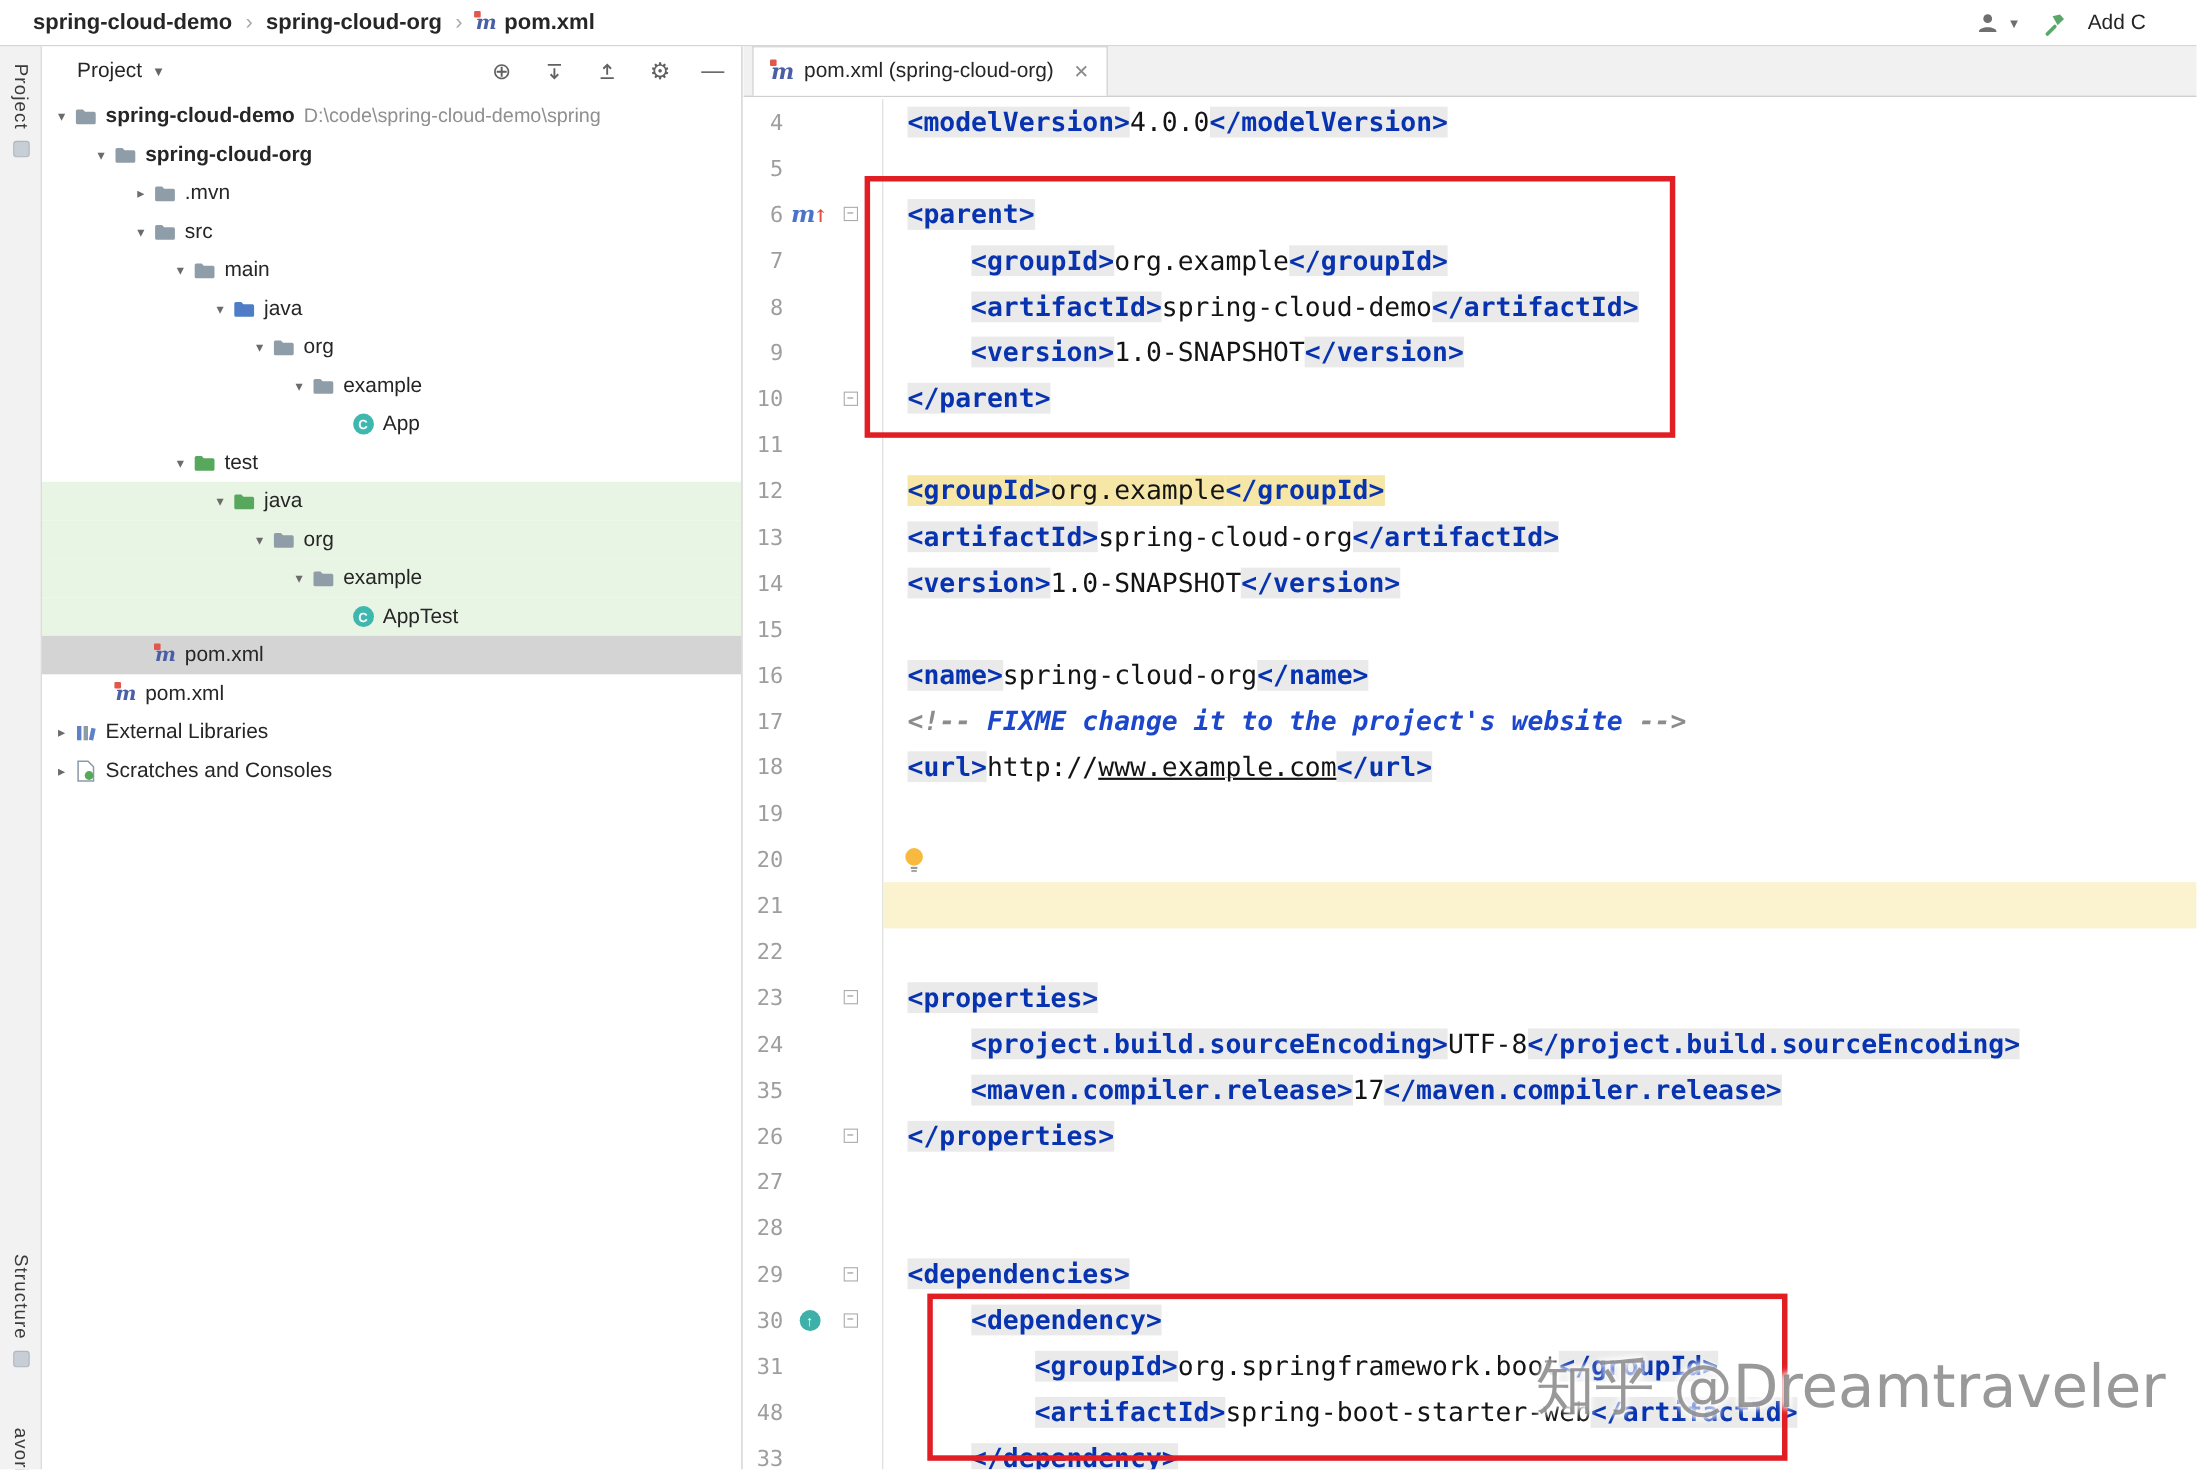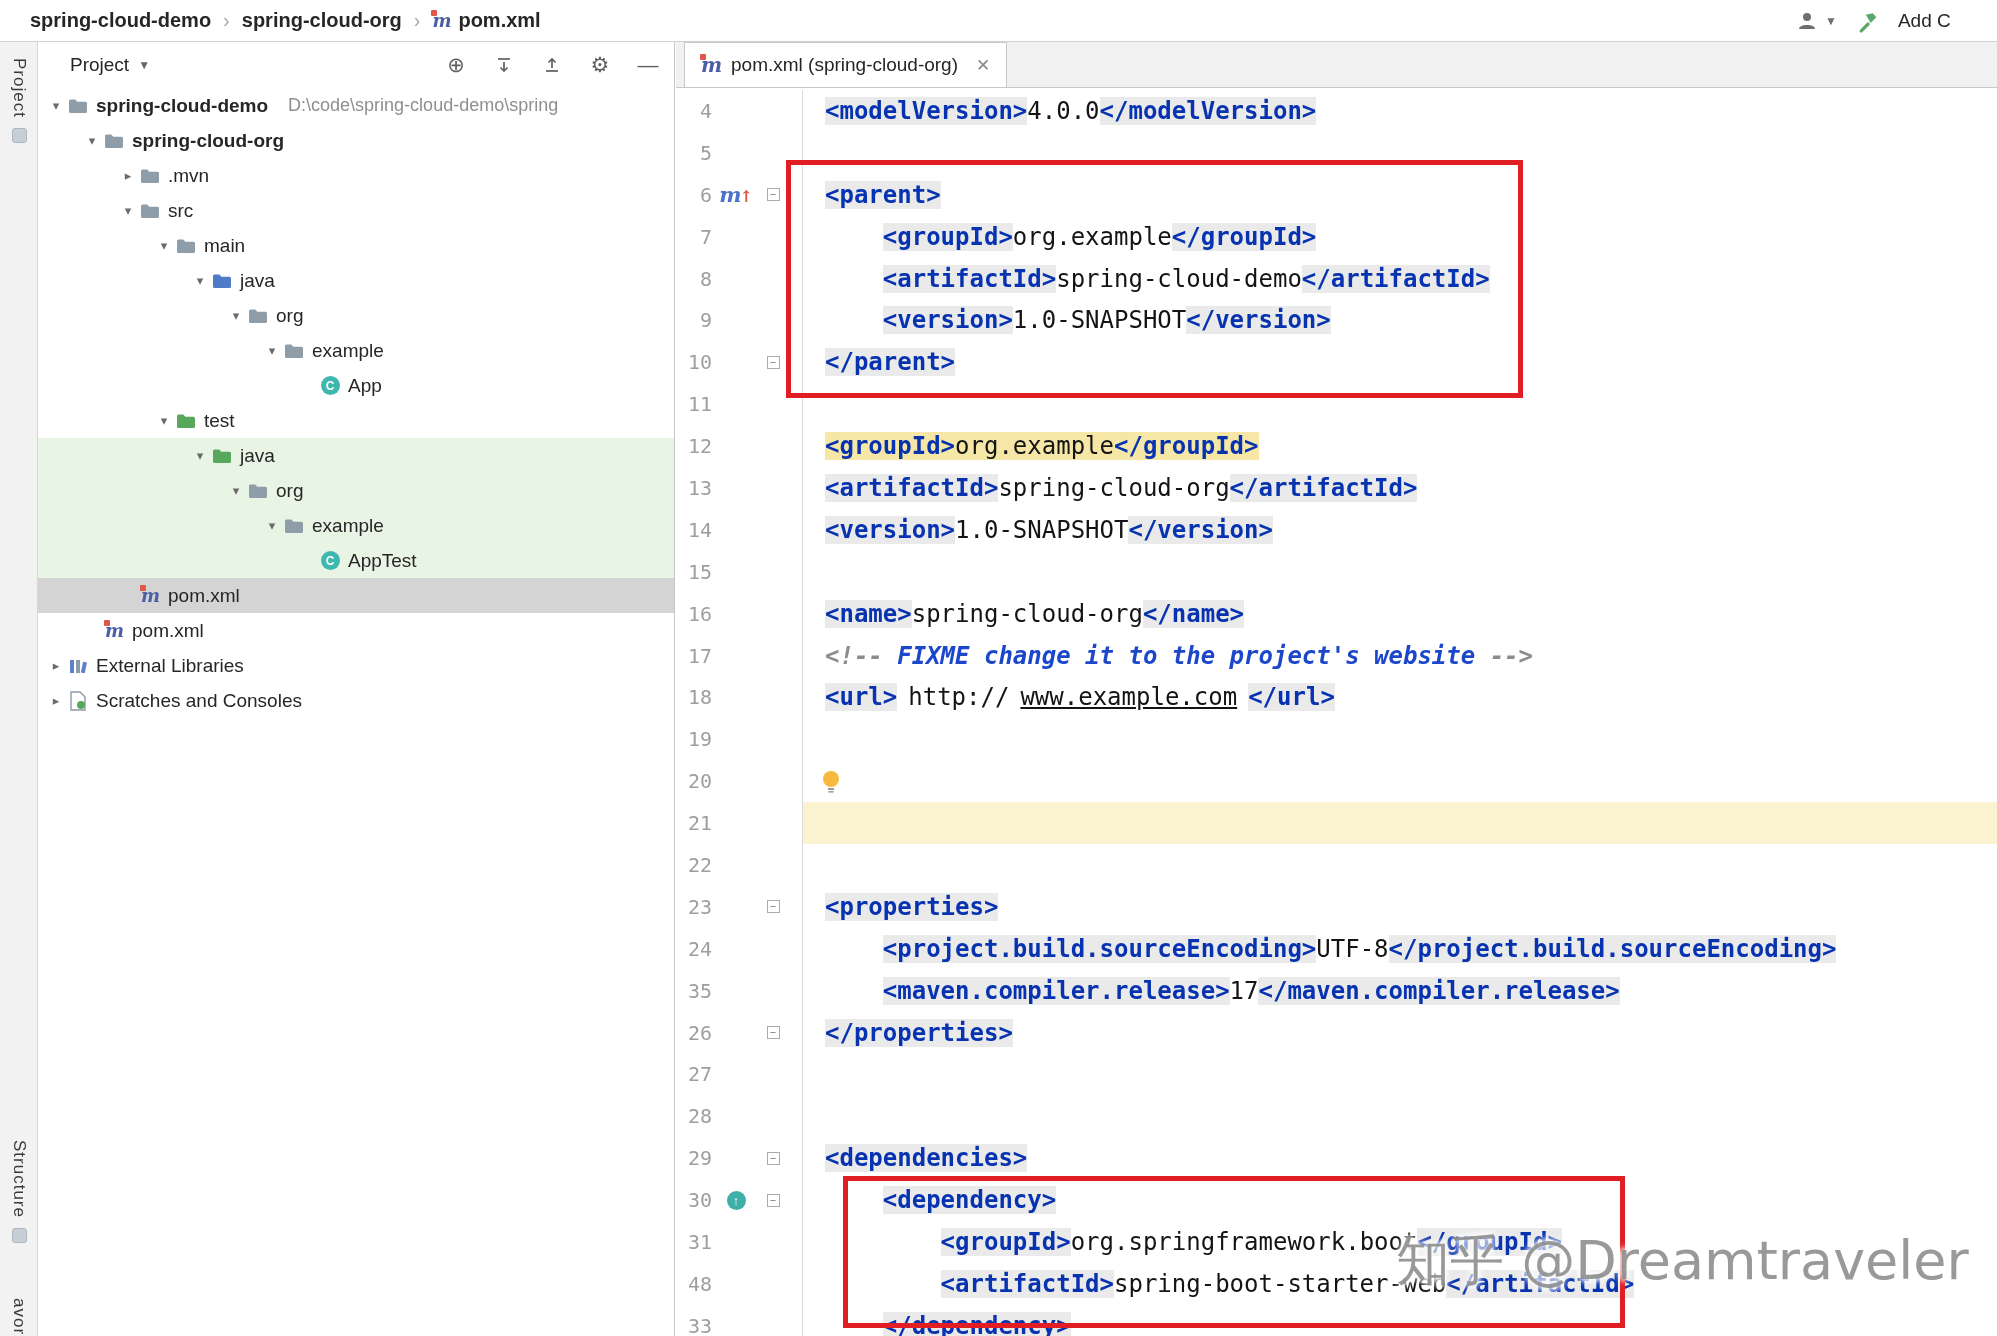--- a/index.html
+++ b/index.html
@@ -34,21 +34,21 @@
 .phead-icons{margin-left:auto;display:flex;align-items:center;gap:24px;color:#606060}
 .phead-ic{width:24px;height:24px;display:flex;align-items:center;justify-content:center;font-size:21px;cursor:pointer;color:#606060}
 
 .tree{position:absolute;left:0;top:46px;right:0;bottom:0;overflow:hidden}
 .trow{height:35px;display:flex;align-items:center;font-size:19px;color:#262626;white-space:nowrap;cursor:pointer;overflow:hidden;width:100%}
 .trow.sel{background:#D4D4D4}
 .trow.green{background:#E9F5E4}
 .chev{width:22px;font-size:13px;color:#6B6B6B;text-align:center;flex:none}
 .ticon{width:22px;height:22px;margin-right:7px;flex:none;display:flex;align-items:center;justify-content:center}
 .tlabel.bold{font-weight:bold}
-.thint{color:#8F8F8F;margin-left:20px;font-size:18px}
+.thint{color:#8F8F8F;margin-left:8px;font-size:18px}
 .cls-ic{width:19px;height:19px;border-radius:50%;background:#3EB8AE;color:#fff;font-size:12px;font-weight:bold;display:flex;align-items:center;justify-content:center}
 
 
 .editor{position:absolute;left:676px;top:42px;right:0;bottom:0;background:#fff;z-index:2}
 .tabbar{height:46px;background:#F1F1F1;border-bottom:1px solid #C8C8C8;display:flex;align-items:stretch}
 .tab{margin-left:8px;background:#fff;border:1px solid #C8C8C8;border-bottom:none;display:flex;align-items:center;gap:10px;padding:0 16px;font-size:19px;color:#262626;cursor:pointer}
 .tab-close{color:#8A8A8A;font-size:17px;margin-left:8px;cursor:pointer}
 .codewrap{position:absolute;top:46px;left:0;right:0;bottom:0;overflow:hidden;padding-top:2px}
 
 .cline{display:flex;height:41.9px;font-family:"DejaVu Sans Mono",monospace;font-size:24px;align-items:stretch}
@@ -446,21 +446,21 @@
               <span class="fslot"></span>
             </div>
             <div class="ltext" style="padding-left: 22px;"><span class="tk cmt">&lt;!-- </span><span class="tk fixme">FIXME change it to the project's website</span><span class="tk cmt"> --&gt;</span></div>
           </div>
           <div class="cline">
             <div class="gut">
               <span class="lnum">18</span>
               <span class="gslot"></span>
               <span class="fslot"></span>
             </div>
-            <div class="ltext" style="padding-left: 22px; gap: 11px;"><span class="tk taghl">&lt;url&gt;</span><span class="tk text">http://</span><span class="tk textu">www.example.com</span><span class="tk taghl">&lt;/url&gt;</span></div>
+            <div class="ltext" style="padding-left: 22px;"><span class="tk taghl">&lt;url&gt;</span><span class="tk text">http://</span><span class="tk textu">www.example.com</span><span class="tk taghl">&lt;/url&gt;</span></div>
           </div>
           <div class="cline">
             <div class="gut">
               <span class="lnum">19</span>
               <span class="gslot"></span>
               <span class="fslot"></span>
             </div>
             <div class="ltext" style="padding-left: 22px;"></div>
           </div>
           <div class="cline">

